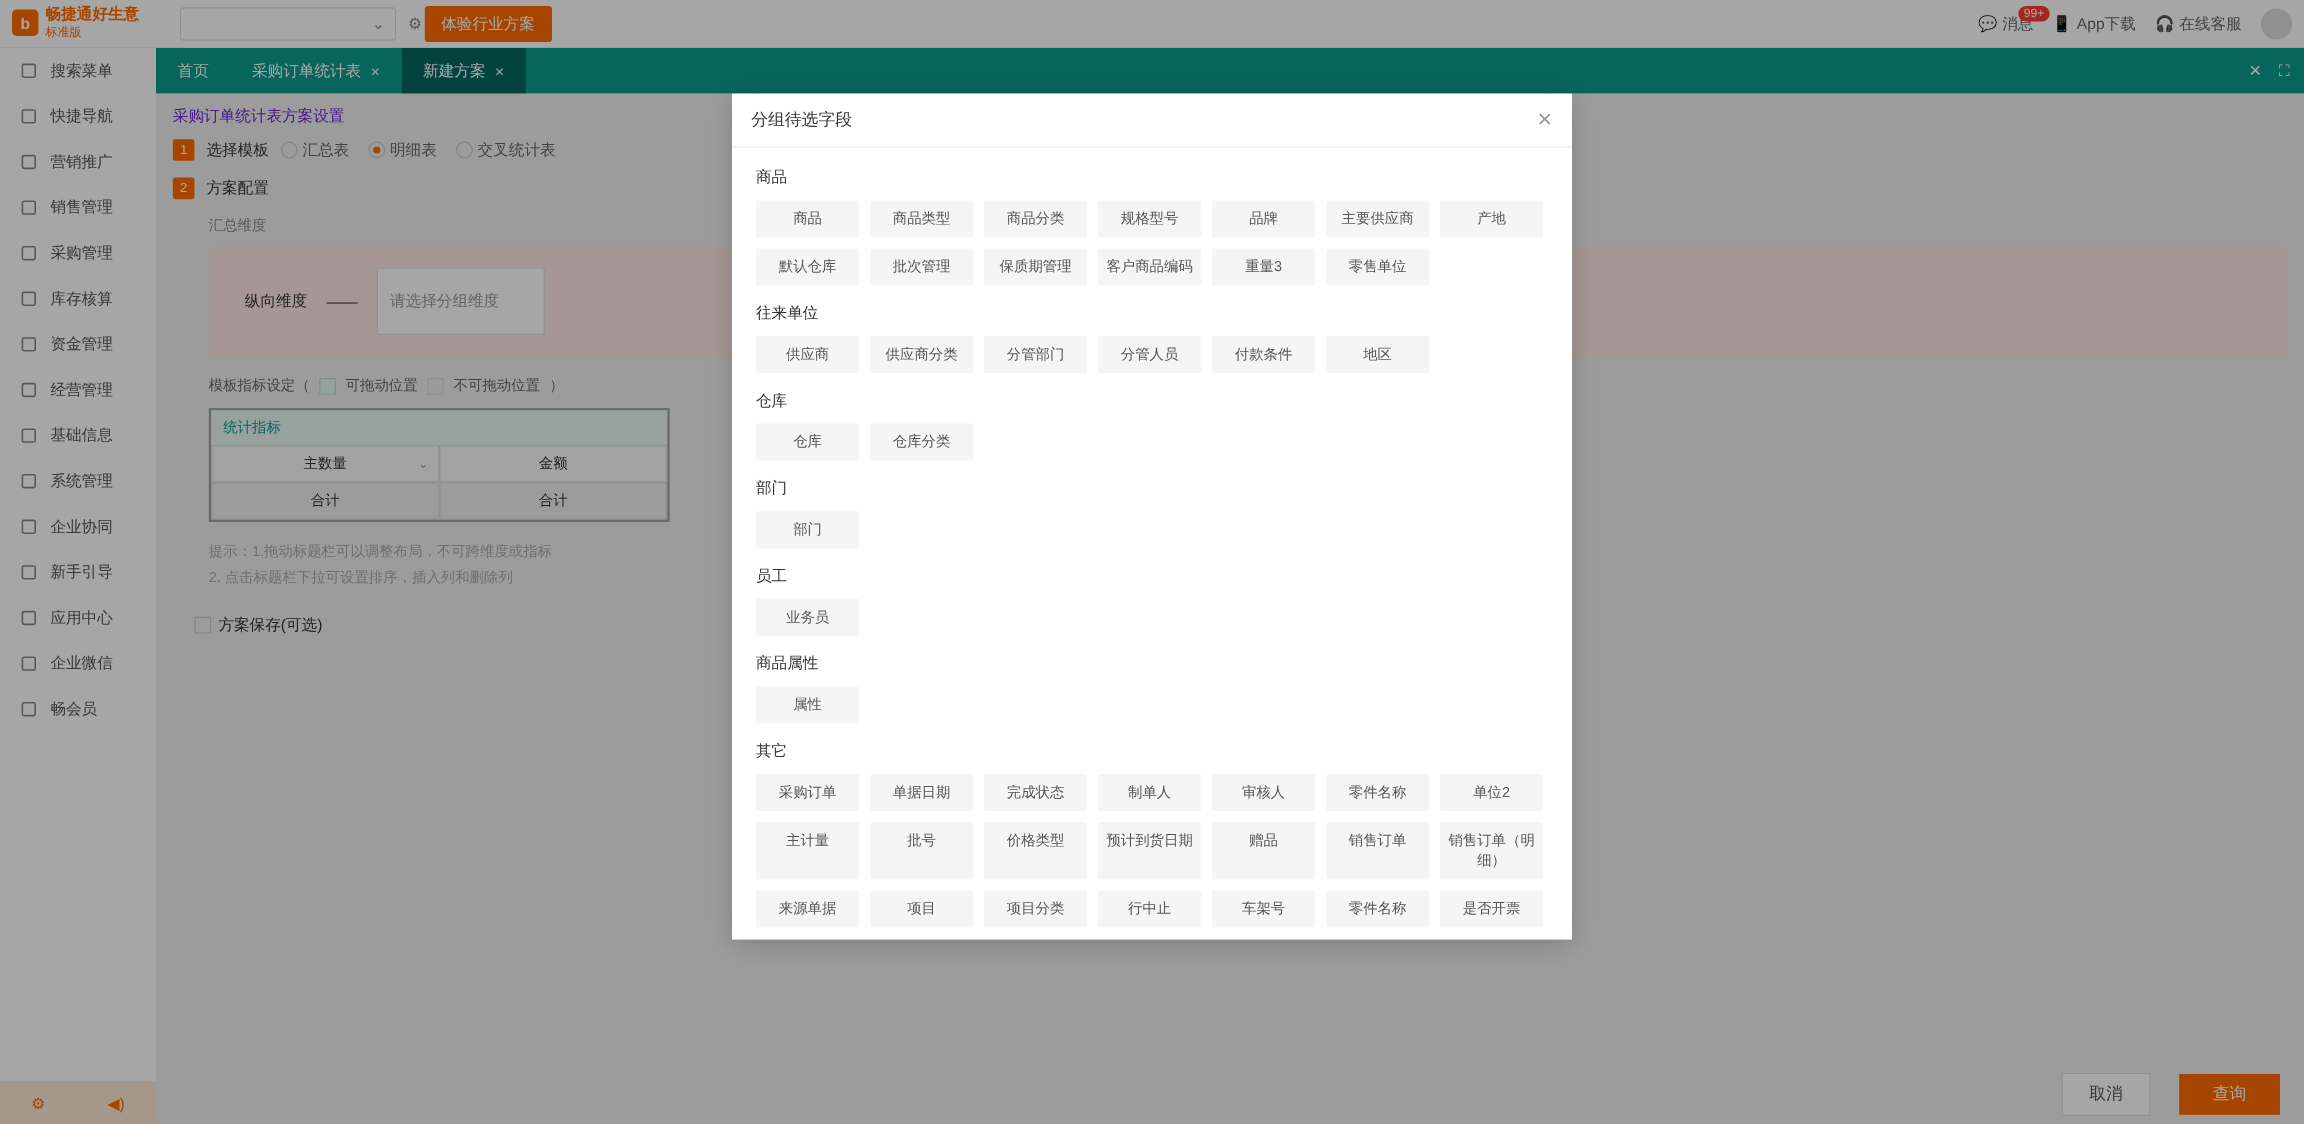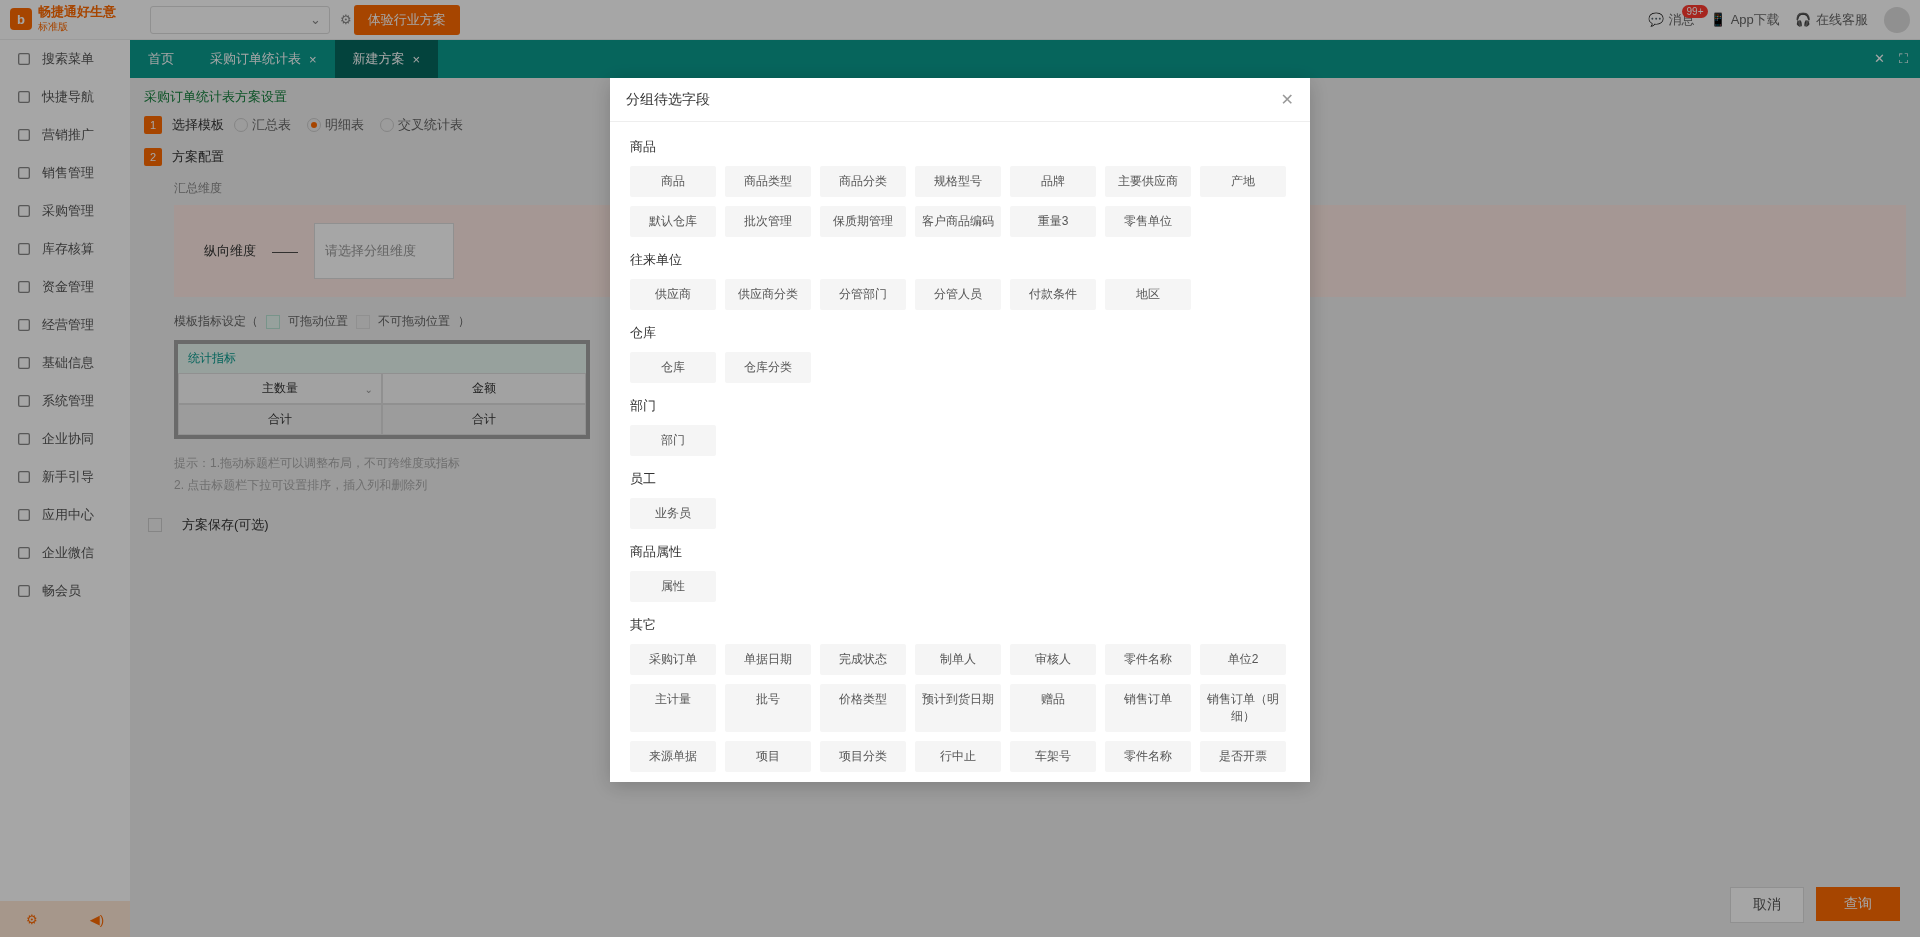--- a/index.html
+++ b/index.html
@@ -32,53 +32,53 @@
 
 .main { flex: 1; display: flex; flex-direction: column; background:#f0f0f0; position:relative;}
 .tabbar { height: 38px; background: #0a9b8e; display: flex; align-items: center; gap: 28px; }
 .tab { padding: 0 18px; height: 100%; display: flex; align-items: center; color: #fff; gap:8px; cursor:pointer; font-size:13px;}
 .tab.active { background: #05685e; }
 .tab-close { cursor:pointer; }
 .tabbar-right { margin-left:auto; display:flex; gap:6px; padding-right:8px;}
 .tabbar-icon { color:#fff; cursor:pointer; padding:4px;}
 
 .content { flex: 1; padding: 10px 14px 60px; overflow:auto; background:#f0f0f0;}
-.page-title { font-size: 13px; color:#15803d; margin-bottom:10px;}
+.page-title { font-size: 13px; color:#6d28d9; margin-bottom:10px;}
 .step-row { display:flex; align-items:center; gap:10px; margin-bottom:14px; }
 .step-num { width:18px; height:18px; background:#ff6a00; color:#fff; display:flex; align-items:center; justify-content:center; font-size:11px; border-radius:2px;}
 .step-label { color:#333; font-size:13px; }
 .radio-option { display:flex; align-items:center; gap:4px; cursor:pointer; color:#666;}
 .radio-dot { width:14px; height:14px; border:1px solid #ccc; border-radius:50%; display:flex; align-items:center; justify-content:center;}
 .radio-dot.checked::after { content:""; width:6px; height:6px; background:#ff6a00; border-radius:50%;}
 
 .config-indent { margin-left:30px; }
 .section-label { color:#888; font-size:12px; margin:8px 0;}
 .dim-box { background:#fde9e3; padding:0; margin-bottom:16px; width:100%;}
 .dim-row { display:flex; align-items:center; gap:16px; padding:18px 30px;}
 .dim-input { background:#fff; border:1px solid #ddd; padding:18px 10px; min-width:140px; color:#999; cursor:pointer;}
 
 .legend-row { display:flex; align-items:center; gap:8px; color:#666; font-size:12px; margin-bottom:10px;}
 .swatch { width:14px; height:14px; display:inline-block;}
 .swatch.movable { background:#e8f7f1; border:1px solid #b8e4d4;}
 .swatch.fixed { background:#eee; border:1px solid #ddd;}
 
-.metric-table { border:4px solid #a3a3a3; width: 416px;}
+.metric-table { border:2px solid #a3a3a3; width: 384px;}
 .metric-title { background:#e8f7f1; color:#0a9b8e; padding:6px 10px; font-size:12px; }
 .metric-head-row, .metric-body-row { display:flex; }
 .metric-cell { flex:1; border:1px solid #ddd; padding:6px; text-align:center; font-size:12px; position:relative;}
 .metric-head-row .metric-cell { background:#f9f9f9; }
 .dropdown-caret { position:absolute; right:8px; top:50%; transform:translateY(-50%); color:#999; font-size:10px;}
 
 .hint-text { color:#aaa; font-size:12px; margin-top:14px; line-height:1.8;}
 
-.save-row { margin-top:20px; display:flex; align-items:center; gap:20px; margin-left:4px;}
+.save-row { margin-top:20px; display:flex; align-items:center; gap:6px; margin-left:18px;}
 .checkbox { width:14px; height:14px; border:1px solid #ccc; cursor:pointer;}
 
 
-.bottom-bar { position:absolute; bottom:0; right:0; left:0; height:50px; display:flex; align-items:flex-start; justify-content:flex-end; gap:12px; padding-right:20px; background:transparent;}
+.bottom-bar { position:absolute; bottom:0; right:0; left:0; height:50px; display:flex; align-items:center; justify-content:flex-end; gap:24px; padding-right:20px; background:transparent;}
 .btn-default { background:#fff; border:1px solid #ddd; padding:8px 22px; cursor:pointer; font-size:14px; color:#555;}
 .btn-primary { background:#ff6a00; color:#fff; border:none; padding:8px 28px; cursor:pointer; font-size:14px;}
 
 
 .modal-backdrop { position:fixed; inset:0; background:rgba(0,0,0,0.35); z-index:100; }
 .modal { position:fixed; top:78px; left:50%; transform:translateX(-50%); width:700px; max-height:calc(100vh - 160px); background:#fff; z-index:101; display:flex; flex-direction:column; box-shadow:0 4px 20px rgba(0,0,0,0.2);}
 .modal-header { padding:12px 16px; border-bottom:1px solid #eee; display:flex; align-items:center; justify-content:space-between; font-size:14px; color:#333;}
 .modal-close { cursor:pointer; color:#999; font-size:16px;}
 .modal-body { padding:16px 20px 10px; overflow-y:auto; overflow-x:auto; flex:1;}
 .field-group-title { font-size:13px; color:#333; margin:14px 0 10px; }

